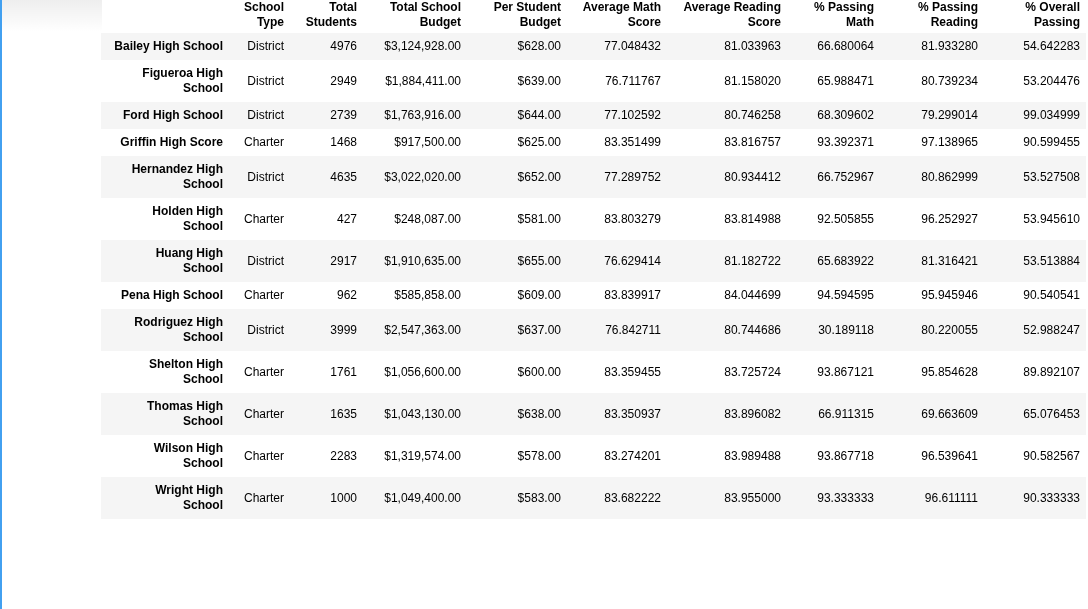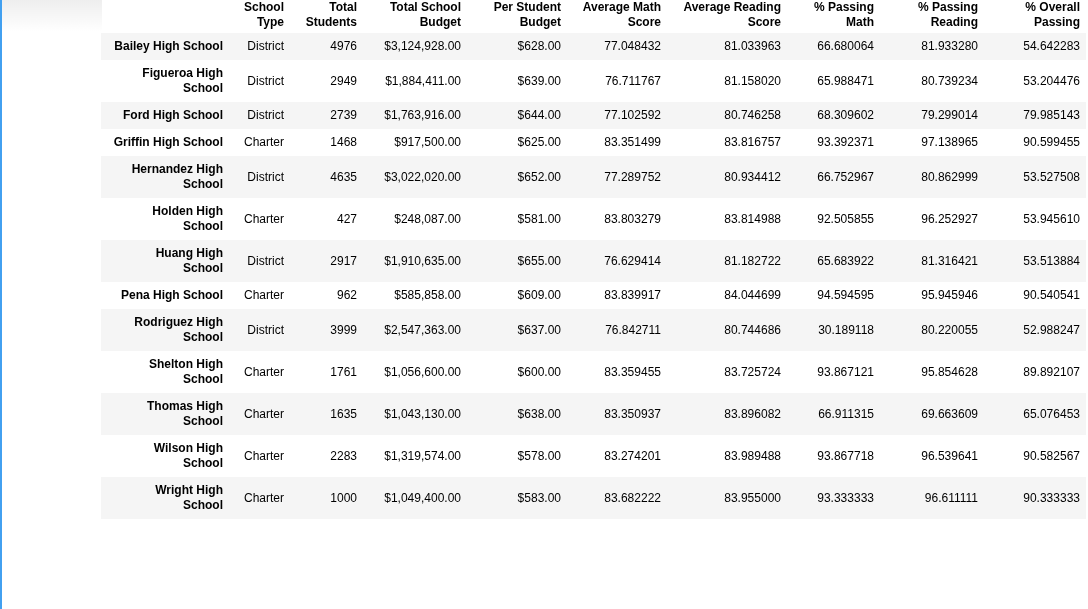--- a/index.html
+++ b/index.html
@@ -97,24 +97,24 @@
         <tr>
           <th>Ford High School</th>
           <td>District</td>
           <td>2739</td>
           <td>$1,763,916.00</td>
           <td>$644.00</td>
           <td>77.102592</td>
           <td>80.746258</td>
           <td>68.309602</td>
           <td>79.299014</td>
-          <td>79.985143</td>
-        </tr>
-        <tr>
-          <th>Griffin High School</th>
+          <td>99.034999</td>
+        </tr>
+        <tr>
+          <th>Griffin High Score</th>
           <td>Charter</td>
           <td>1468</td>
           <td>$917,500.00</td>
           <td>$625.00</td>
           <td>83.351499</td>
           <td>83.816757</td>
           <td>93.392371</td>
           <td>97.138965</td>
           <td>90.599455</td>
         </tr>

